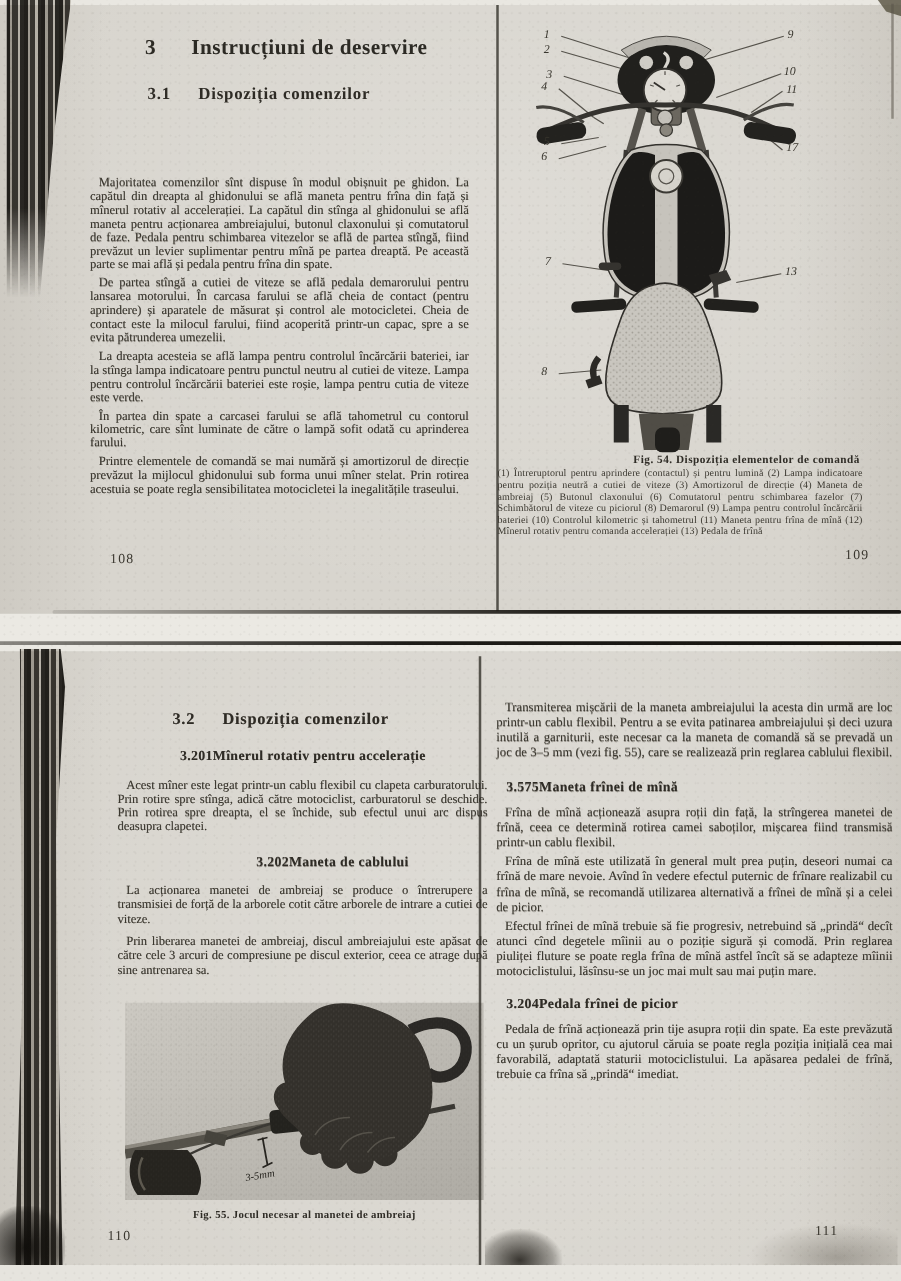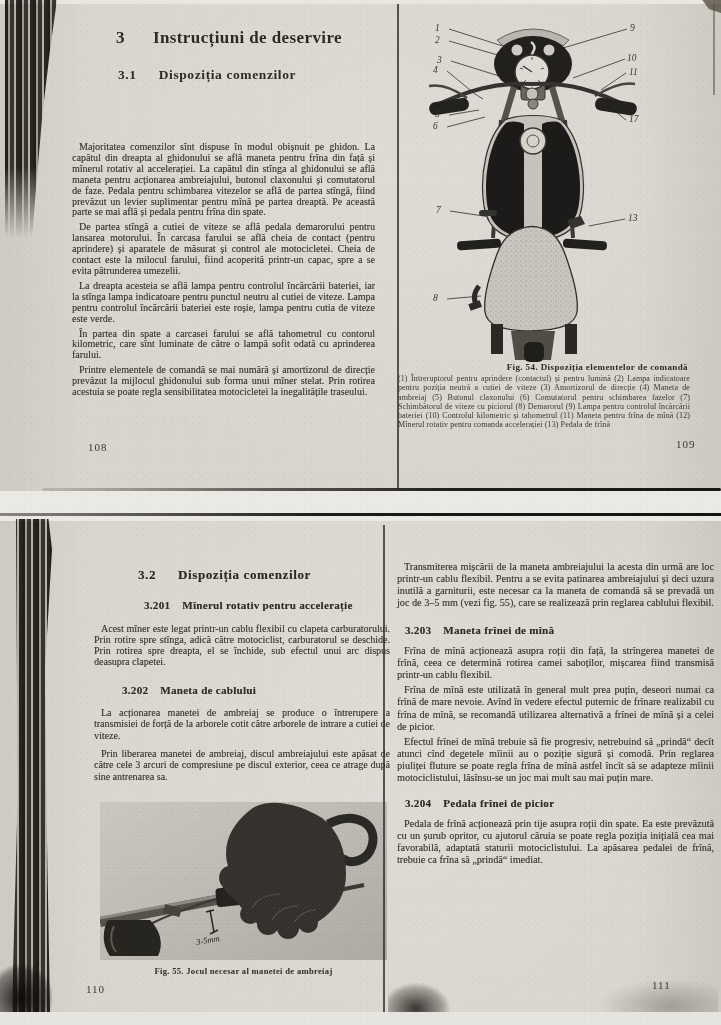--- a/index.html
+++ b/index.html
@@ -11,21 +11,21 @@
   .spread{position:absolute;left:0;width:721px;
     background-color:#d8d5ce;
     background-image:radial-gradient(ellipse at 55% 35%, rgba(255,255,255,0.16), transparent 72%),
       linear-gradient(90deg, rgba(120,112,98,0.10), rgba(120,112,98,0) 12%, rgba(120,112,98,0) 88%, rgba(120,112,98,0.12));
   }
   #spread-top{top:0;height:491px;}
   #spread-bottom{top:521px;height:644px;}
   .txt{color:#3a372f;text-shadow:0.2px 0.2px 0.35px rgba(59,54,45,0.45);}
   .h-chapter{position:absolute;font-weight:bold;font-size:17px;letter-spacing:0.4px;color:#2c2a24;display:flex;gap:28px;}
   .h-section{position:absolute;font-weight:bold;font-size:13.5px;letter-spacing:0.6px;color:#2e2b25;display:flex;gap:22px;}
-  .h-sub{font-weight:bold;font-size:11px;letter-spacing:0.3px;color:#2e2b25;display:flex;gap:12px;}
+  .h-sub{font-weight:bold;font-size:11px;letter-spacing:0.3px;color:#2e2b25;display:flex;}
   .col{position:absolute;text-align:justify;}
   .col p{margin:0 0 4px 0;text-indent:7px;}
   #col-108{left:72px;top:98px;width:303px;font-size:10px;line-height:10.9px;margin-top:44px;}
   #col-110{left:94px;top:561px;width:296px;font-size:10px;line-height:11.3px;}
   #col-111{left:397px;top:553px;width:317px;font-size:10.2px;line-height:12.15px;}
   #col-111 p{margin-bottom:3px;}
   .pagenum{position:absolute;font-size:11px;color:#3a372f;letter-spacing:1px;text-align:center;}
   .vdivider{position:absolute;width:1.5px;background:rgba(48,45,39,0.78);}
   .edgeline-topspread{position:absolute;left:42px;top:488px;width:679px;height:2.6px;
     background:linear-gradient(to right, rgba(40,37,32,0.15), rgba(35,32,27,0.7) 35%, #201e1a 60%, #191714);border-radius:2px;}
@@ -189,21 +189,21 @@
   <div class="col txt" id="col-110" style="top:48px;left:94px;">
     <div class="h-section" style="position:static;margin:0 0 20px 44px;font-size:13px;">
       <span>3.2</span>
       <span>Dispoziția comenzilor</span>
     </div>
     <div class="h-sub" style="margin:0 0 11px 50px;">
       <span>3.201</span>
       <span>Mînerul rotativ pentru accelerație</span>
     </div>
     <p>Acest mîner este legat printr-un cablu flexibil cu clapeta carburatorului. Prin rotire spre stînga, adică către motociclist, carburatorul se deschide. Prin rotirea spre dreapta, el se închide, sub efectul unui arc dispus deasupra clapetei.</p>
-    <div class="h-sub" style="margin:17px 0 11px 28px;">
+    <div class="h-sub" style="margin:17px 0 11px 48px;justify-content:center;">
       <span>3.202</span>
       <span>Maneta de cablului</span>
     </div>
     <p>La acționarea manetei de ambreiaj se produce o întrerupere a transmisiei de forță de la arborele cotit către arborele de intrare a cutiei de viteze.</p>
     <p style="margin-top:7px;">Prin liberarea manetei de ambreiaj, discul ambreiajului este apăsat de către cele 3 arcuri de compresiune pe discul exterior, ceea ce atrage după sine antrenarea sa.</p>
   </div>
 
   <div class="figure-wrap" style="left:100px;top:281px;width:287px;height:158px;">
     <svg width="287" height="158" viewBox="0 0 287 158">
       <defs>
@@ -257,21 +257,21 @@
   </div>
 
   <div class="fig55-caption" style="left:100px;top:445px;width:287px;">Fig. 55. Jocul necesar al manetei de ambreiaj</div>
   <div class="pagenum" style="left:86px;top:462px;">110</div>
 
   <div class="vdivider" style="left:383px;top:4px;height:494px;"></div>
 
   <div class="col txt" id="col-111" style="top:40px;left:397px;">
     <p>Transmiterea mișcării de la maneta ambreiajului la acesta din urmă are loc printr-un cablu flexibil. Pentru a se evita patinarea ambreiajului și deci uzura inutilă a garniturii, este necesar ca la maneta de comandă să se prevadă un joc de 3–5 mm (vezi fig. 55), care se realizează prin reglarea cablului flexibil.</p>
     <div class="h-sub" style="margin:14px 0 9px 8px;">
-      <span>3.203</span>
+      <span>3.575</span>
       <span>Maneta frînei de mînă</span>
     </div>
     <p>Frîna de mînă acționează asupra roții din față, la strîngerea manetei de frînă, ceea ce determină rotirea camei saboților, mișcarea fiind transmisă printr-un cablu flexibil.</p>
     <p>Frîna de mînă este utilizată în general mult prea puțin, deseori numai ca frînă de mare nevoie. Avînd în vedere efectul puternic de frînare realizabil cu frîna de mînă, se recomandă utilizarea alternativă a frînei de mînă și a celei de picior.</p>
     <p>Efectul frînei de mînă trebuie să fie progresiv, netrebuind să „prindă“ decît atunci cînd degetele mîinii au o poziție sigură și comodă. Prin reglarea piuliței fluture se poate regla frîna de mînă astfel încît să se adapteze mîinii motociclistului, lăsînsu-se un joc mai mult sau mai puțin mare.</p>
     <div class="h-sub" style="margin:12px 0 9px 8px;">
       <span>3.204</span>
       <span>Pedala frînei de picior</span>
     </div>
     <p>Pedala de frînă acționează prin tije asupra roții din spate. Ea este prevăzută cu un șurub opritor, cu ajutorul căruia se poate regla poziția inițială cea mai favorabilă, adaptată staturii motociclistului. La apăsarea pedalei de frînă, trebuie ca frîna să „prindă“ imediat.</p>

